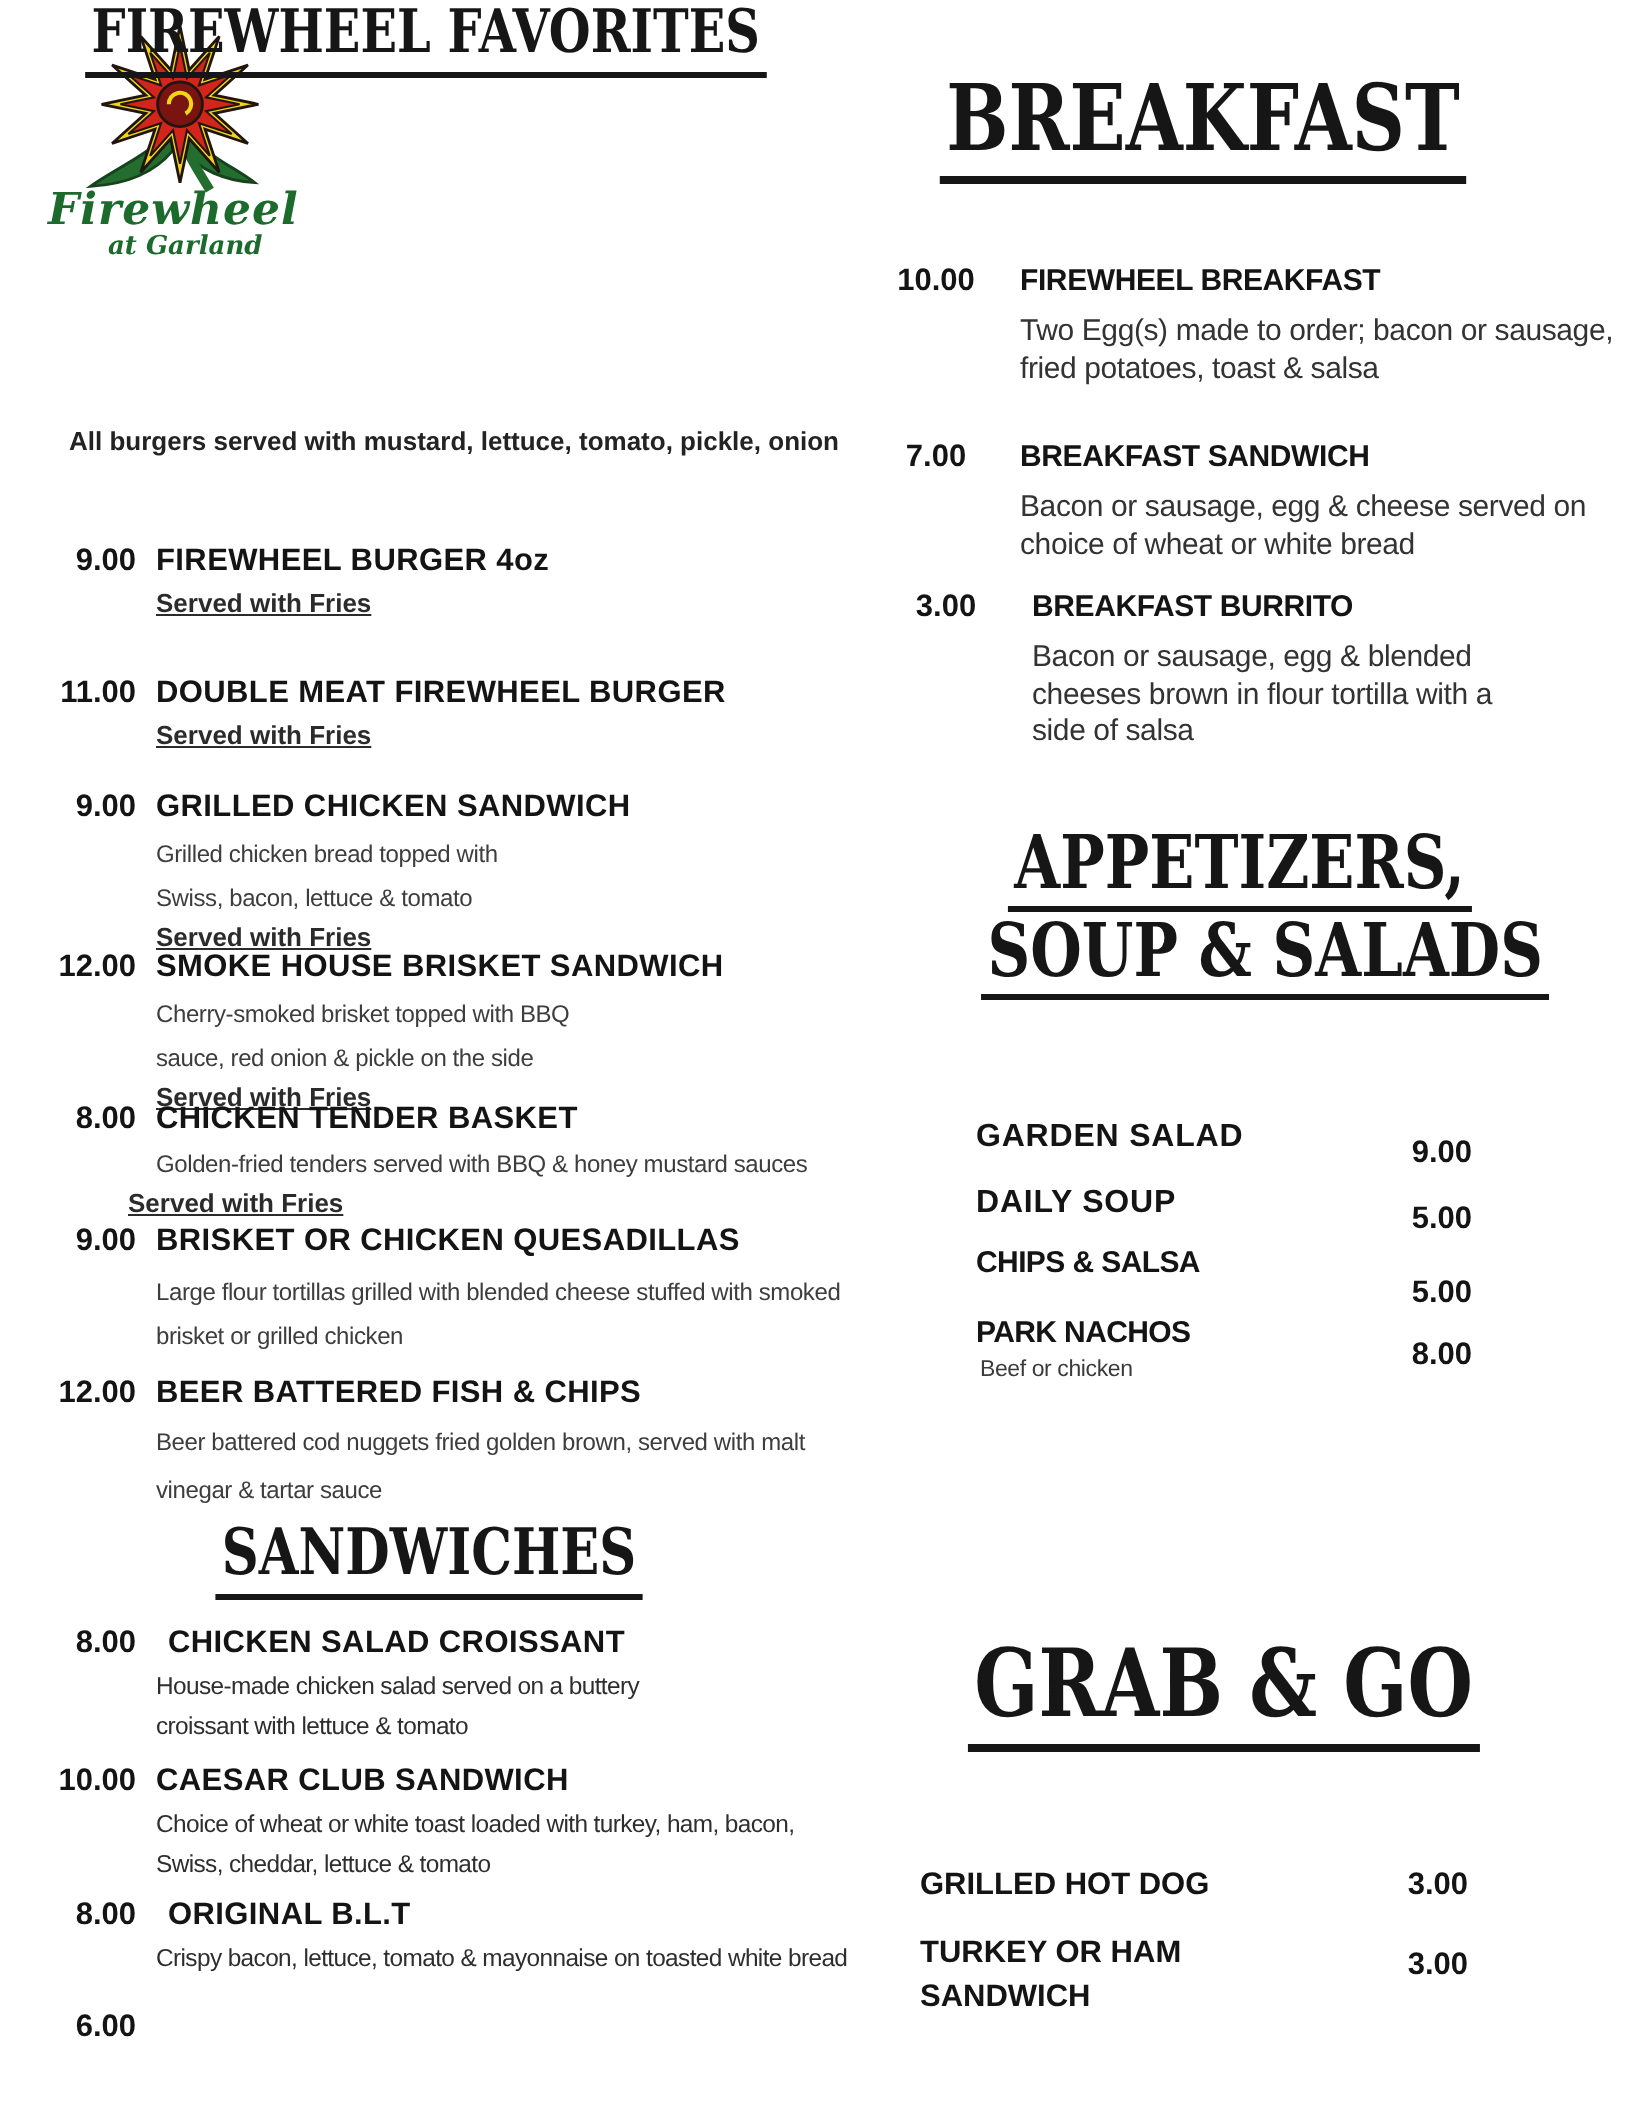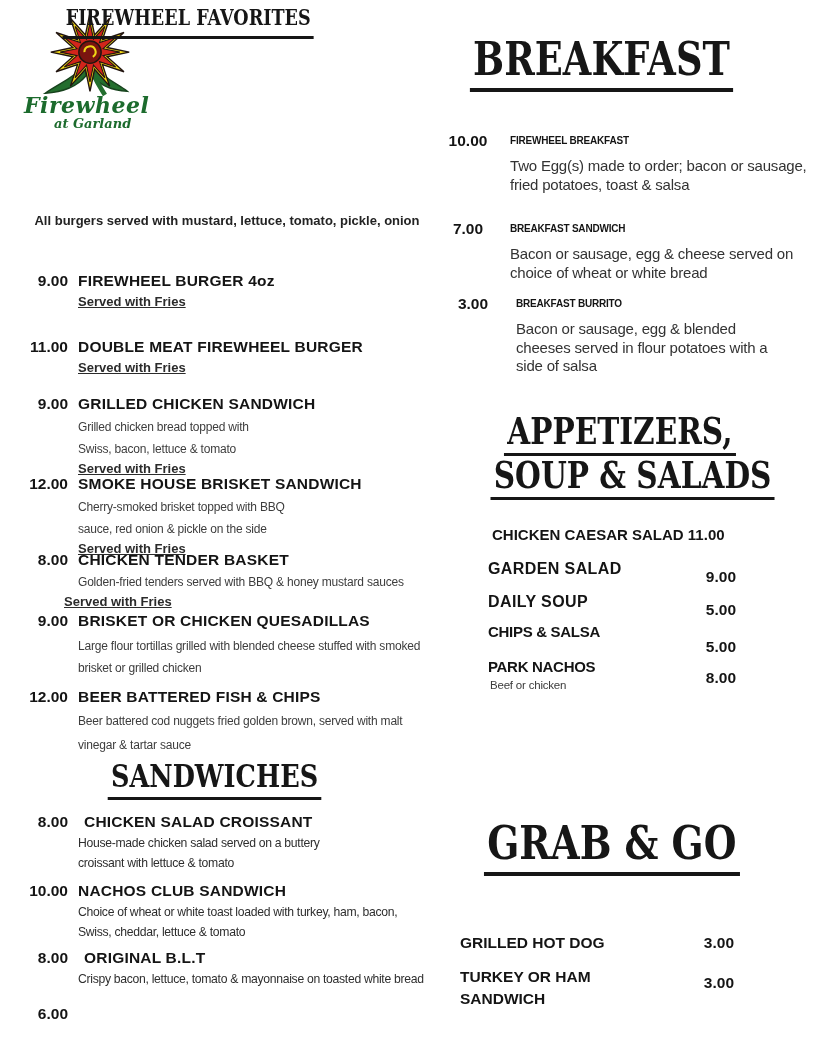--- a/index.html
+++ b/index.html
@@ -19,21 +19,21 @@
   .idesc{font-size:12px;color:#3d3d3d;line-height:20px;letter-spacing:-.2px;margin-top:2px;white-space:nowrap;}
   .ifoot{font-size:13px;font-weight:700;color:#2b2b2b;line-height:17px;margin-top:1px;text-decoration:underline;}
 
   
   .l-item{display:grid;grid-template-columns:46px 1fr;column-gap:10px;padding-left:22px;}
   .sd .idesc{font-size:12.2px;line-height:17.5px;letter-spacing:-.3px;color:#2e2e2e;}
 
   
   .bk-item{display:grid;grid-template-columns:56px 1fr;column-gap:14px;}
   .bk-item .price{text-align:center;line-height:26px;}
-  .bk-item .iname{font-size:10px;letter-spacing:-.2px;line-height:26px;}
+  .bk-item .iname{font-size:15px;letter-spacing:-.2px;line-height:26px;}
   .bk-item .idesc{font-size:15px;line-height:18.5px;letter-spacing:-.2px;color:#333;margin-top:3px;}
 
   
   .ap-row{position:relative;}
   .ap-row .nm{font-weight:700;color:#141414;line-height:24px;white-space:nowrap;}
   .ap-row .pr{position:absolute;right:0;font-weight:700;font-size:15.5px;color:#141414;line-height:20px;}
   .nm.wide{font-size:16px;letter-spacing:.4px;}
   .nm.cond{font-size:15px;letter-spacing:-.3px;}
   .ap-sub{font-size:11.5px;color:#3b3b3b;line-height:14px;padding-left:2px;letter-spacing:-.2px;}
 
@@ -65,21 +65,21 @@
       <path d="M60 62 C63 74 70 84 76 94" fill="none" stroke-width="5" stroke="#236e2e"></path>
       <polygon points="102,48 78.4,52.9 96.4,69 73.4,61.4 81,84.4 64.9,66.4 60,90 55.1,66.4 39,84.4 46.6,61.4 23.6,69 41.6,52.9 18,48 41.6,43.1 23.6,27 46.6,34.6 39,11.6 55.1,29.6 60,6 64.9,29.6 81,11.6 73.4,34.6 96.4,27 78.4,43.1" stroke="#221510" stroke-width="1.5" fill="#f0d715"></polygon>
       <polygon points="102,48 78.4,52.9 96.4,69 73.4,61.4 81,84.4 64.9,66.4 60,90 55.1,66.4 39,84.4 46.6,61.4 23.6,69 41.6,52.9 18,48 41.6,43.1 23.6,27 46.6,34.6 39,11.6 55.1,29.6 60,6 64.9,29.6 81,11.6 73.4,34.6 96.4,27 78.4,43.1" transform="translate(60 48) scale(0.76) translate(-60 -48)" stroke="#221510" stroke-width="1.5" fill="#d2251b"></polygon>
       <circle cx="60" cy="48" r="12" stroke="#221510" stroke-width="1.5" fill="#7a1410"></circle>
       <path d="M54 48 a6 6 0 1 1 9 5" fill="none" stroke-width="2.2" stroke="#f0d715"></path>
     </svg>
     <div class="logo-name">Firewheel</div>
     <div class="logo-sub">at Garland</div>
   </div>
 
-  <div class="abs sec-title" style="left:0;top:154;width:345px;font-size:22px;line-height:34px;text-align:right;">
+  <div class="abs sec-title" style="left:0;top:154;width:345px;font-size:30px;line-height:34px;">
     <span class="tl">FIREWHEEL FAVORITES</span>
   </div>
 
   <div class="abs" style="left:12px;top:213px;width:430px;text-align:center;font-size:13px;font-weight:700;color:#232323;">All burgers served with mustard, lettuce, tomato, pickle, onion</div>
 
   <div class="abs" style="left:0;top:270px;width:455px;">
 
     <div class="l-item" style="margin-bottom:26px;">
       <div class="price">9.00</div>
       <div>
@@ -155,21 +155,21 @@
       <div>
           <div class="iname" style="margin-left:6px;">CHICKEN SALAD CROISSANT</div>
            <div class="idesc">House-made chicken salad served on a buttery</div>
            <div class="idesc">croissant with lettuce &amp; tomato</div>
         </div>
     </div>
 
     <div class="l-item" style="margin-bottom:6px;">
       <div class="price">10.00</div>
       <div>
-          <div class="iname">NACHOS CLUB SANDWICH</div>
+          <div class="iname">CAESAR CLUB SANDWICH</div>
            <div class="idesc">Choice of wheat or white toast loaded with turkey, ham, bacon,</div>
            <div class="idesc">Swiss, cheddar, lettuce &amp; tomato</div>
         </div>
     </div>
 
     <div class="l-item" style="margin-bottom:14px;">
       <div class="price">8.00</div>
       <div>
           <div class="iname" style="margin-left:6px;">ORIGINAL B.L.T</div>
            <div class="idesc">Crispy bacon, lettuce, tomato &amp; mayonnaise on toasted white bread</div>
@@ -203,35 +203,31 @@
            <div class="idesc">Bacon or sausage, egg &amp; cheese served on</div>
            <div class="idesc" style="margin-top:0;">choice of wheat or white bread</div>
         </div>
     </div>
 
     <div class="bk-item">
       <div class="price" style="padding-left:10px;">3.00</div>
       <div style="padding-left:6px;">
            <div class="iname">BREAKFAST BURRITO</div>
            <div class="idesc">Bacon or sausage, egg &amp; blended</div>
-           <div class="idesc" style="margin-top:0;">cheeses served in flour potatoes with a</div>
+           <div class="idesc" style="margin-top:0;">cheeses brown in flour tortilla with a</div>
            <div class="idesc" style="margin-top:0;">side of salsa</div>
         </div>
     </div>
   </div>
 
   <div class="abs sec-title" style="left:455px;top:412px;width:330px;font-size:37px;line-height:39px;">
     <span class="tl">APPETIZERS,</span><br>
     <span class="tl">SOUP &amp; SALADS</span>
   </div>
 
-  <div class="abs" style="left:492px;top:526px;font-size:15px;font-weight:700;color:#141414;white-space:nowrap;">
-    <span>CHICKEN CAESAR SALAD</span>
-    <span>11.00</span>
-  </div>
 
   <div class="abs" style="left:488px;top:557px;width:248px;">
     <div class="ap-row" style="height:33px;">
       <div class="nm wide">GARDEN SALAD</div>
       <div class="pr" style="top:10px;">9.00</div>
     </div>
     <div class="ap-row" style="height:30px;">
       <div class="nm wide">DAILY SOUP</div>
       <div class="pr" style="top:10px;">5.00</div>
     </div>

